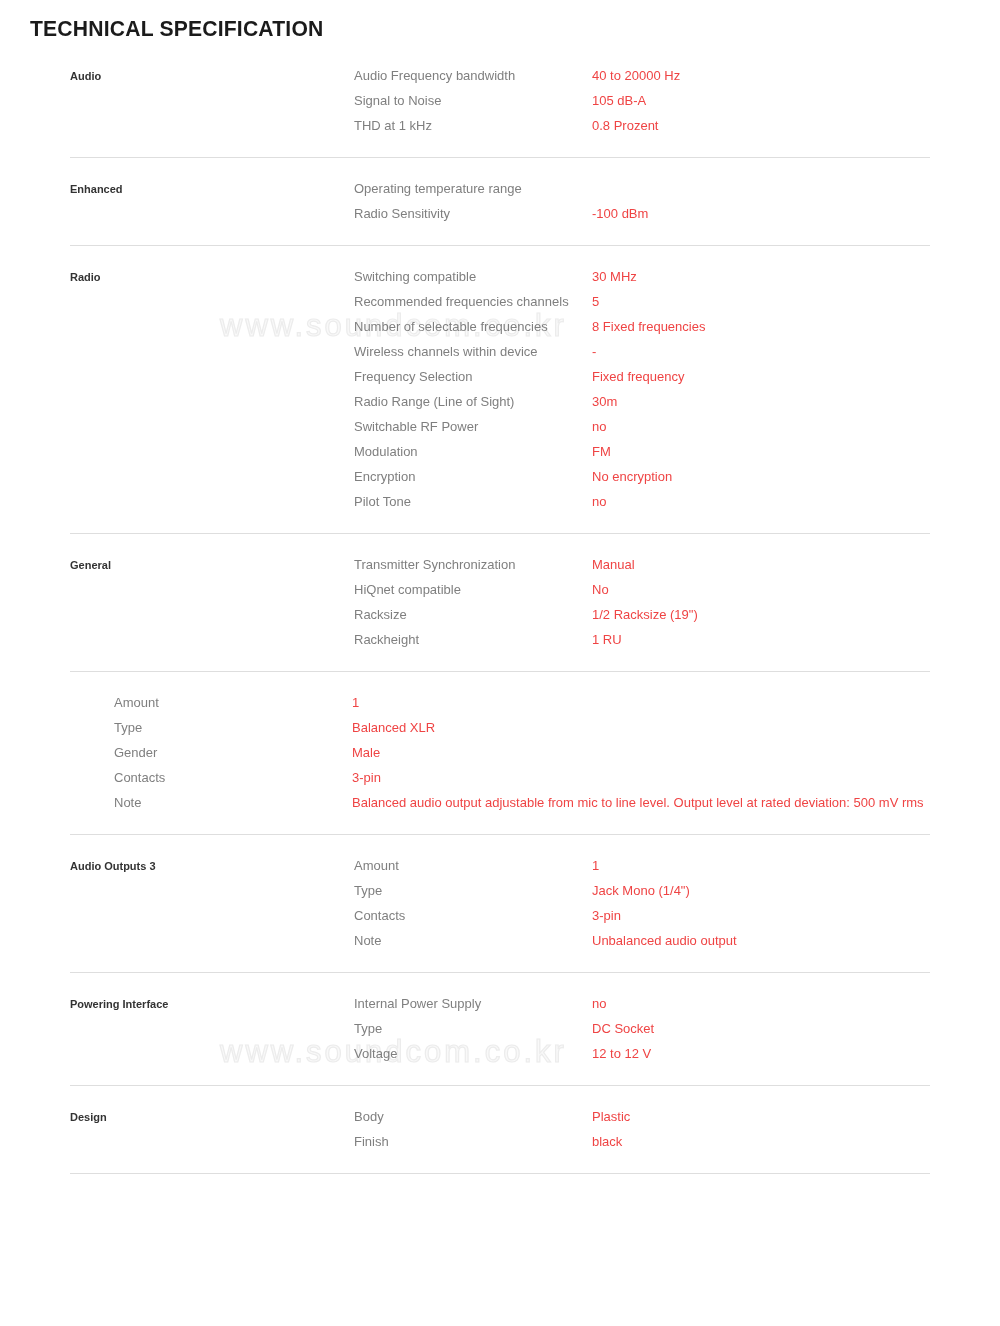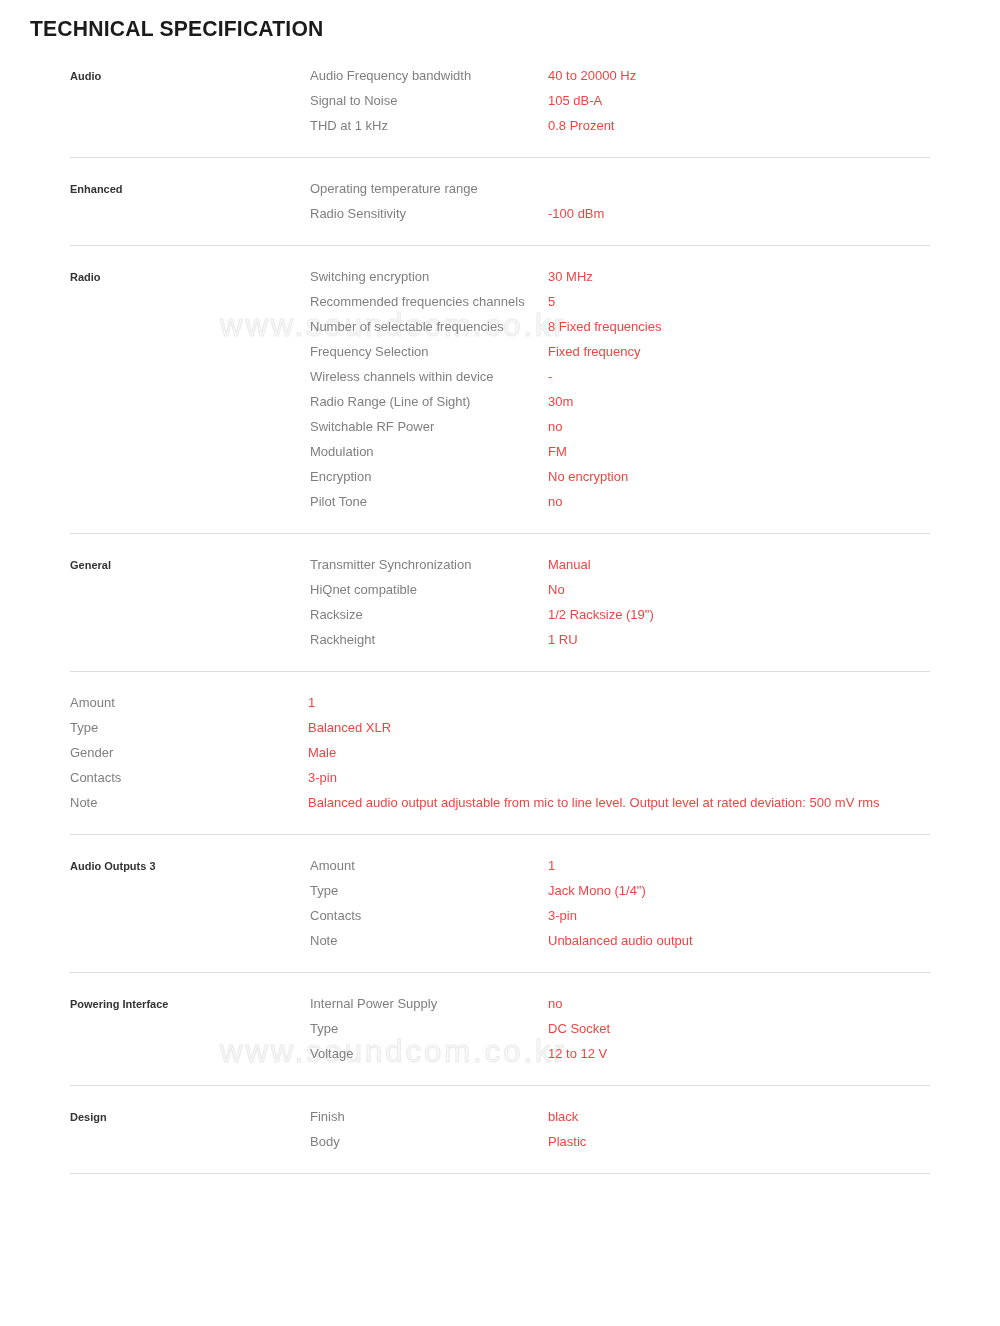--- a/index.html
+++ b/index.html
@@ -16,21 +16,21 @@
   h1.page-title { position:relative; z-index:1; margin:16px 0 0 30px; font-size:22px;
                   font-weight:bold; color:#1b1b1b; letter-spacing:0.2px; line-height:26px;
                   transform:scaleX(0.96); transform-origin:left center; }
 
   .spec { position:relative; z-index:1; margin:3px 70px 0 70px; }
 
   .spec-section { display:flex; padding:21px 0 16px 0; border-bottom:1px solid #dedede; }
   .sec-title { width:240px; flex:0 0 240px; font-size:11px; font-weight:bold;
                color:#333333; line-height:20px; }
   .rows { flex:1; min-width:0; }
-  .row { display:flex; line-height:20px; margin-bottom:5px; font-size:13px; }
+  .row { display:flex; line-height:20px; margin-bottom:5px; font-size:13px;margin-left:44px; }
   .label { width:238px; flex:0 0 238px; padding-right:23px; color:#7f7f7f; }
   .value { flex:1; color:#ef4444; }
 </style>
 </head>
 <body>
 
 <div class="page">
 
   <div class="watermark wm-1">www.soundcom.co.kr</div>
   <div class="watermark wm-2">www.soundcom.co.kr</div>
@@ -67,40 +67,40 @@
           <div class="label">Radio Sensitivity</div>
           <div class="value">-100 dBm</div>
         </div>
       </div>
     </section>
 
     <section class="spec-section">
       <div class="sec-title">Radio</div>
       <div class="rows">
         <div class="row">
-          <div class="label">Switching encryption</div>
+          <div class="label">Switching compatible</div>
           <div class="value">30 MHz</div>
         </div>
         <div class="row">
           <div class="label">Recommended frequencies channels</div>
           <div class="value">5</div>
         </div>
         <div class="row">
           <div class="label">Number of selectable frequencies</div>
           <div class="value">8 Fixed frequencies</div>
         </div>
         <div class="row">
+          <div class="label">Wireless channels within device</div>
+          <div class="value">-</div>
+        </div>
+        <div class="row">
           <div class="label">Frequency Selection</div>
           <div class="value">Fixed frequency</div>
         </div>
         <div class="row">
-          <div class="label">Wireless channels within device</div>
-          <div class="value">-</div>
-        </div>
-        <div class="row">
           <div class="label">Radio Range (Line of Sight)</div>
           <div class="value">30m</div>
         </div>
         <div class="row">
           <div class="label">Switchable RF Power</div>
           <div class="value">no</div>
         </div>
         <div class="row">
           <div class="label">Modulation</div>
           <div class="value">FM</div>
@@ -200,25 +200,25 @@
           <div class="label">Voltage</div>
           <div class="value">12 to 12 V</div>
         </div>
       </div>
     </section>
 
     <section class="spec-section">
       <div class="sec-title">Design</div>
       <div class="rows">
         <div class="row">
+          <div class="label">Body</div>
+          <div class="value">Plastic</div>
+        </div>
+        <div class="row">
           <div class="label">Finish</div>
           <div class="value">black</div>
         </div>
-        <div class="row">
-          <div class="label">Body</div>
-          <div class="value">Plastic</div>
-        </div>
       </div>
     </section>
 
 
   </div>
 </div>
 
 </body></html>

